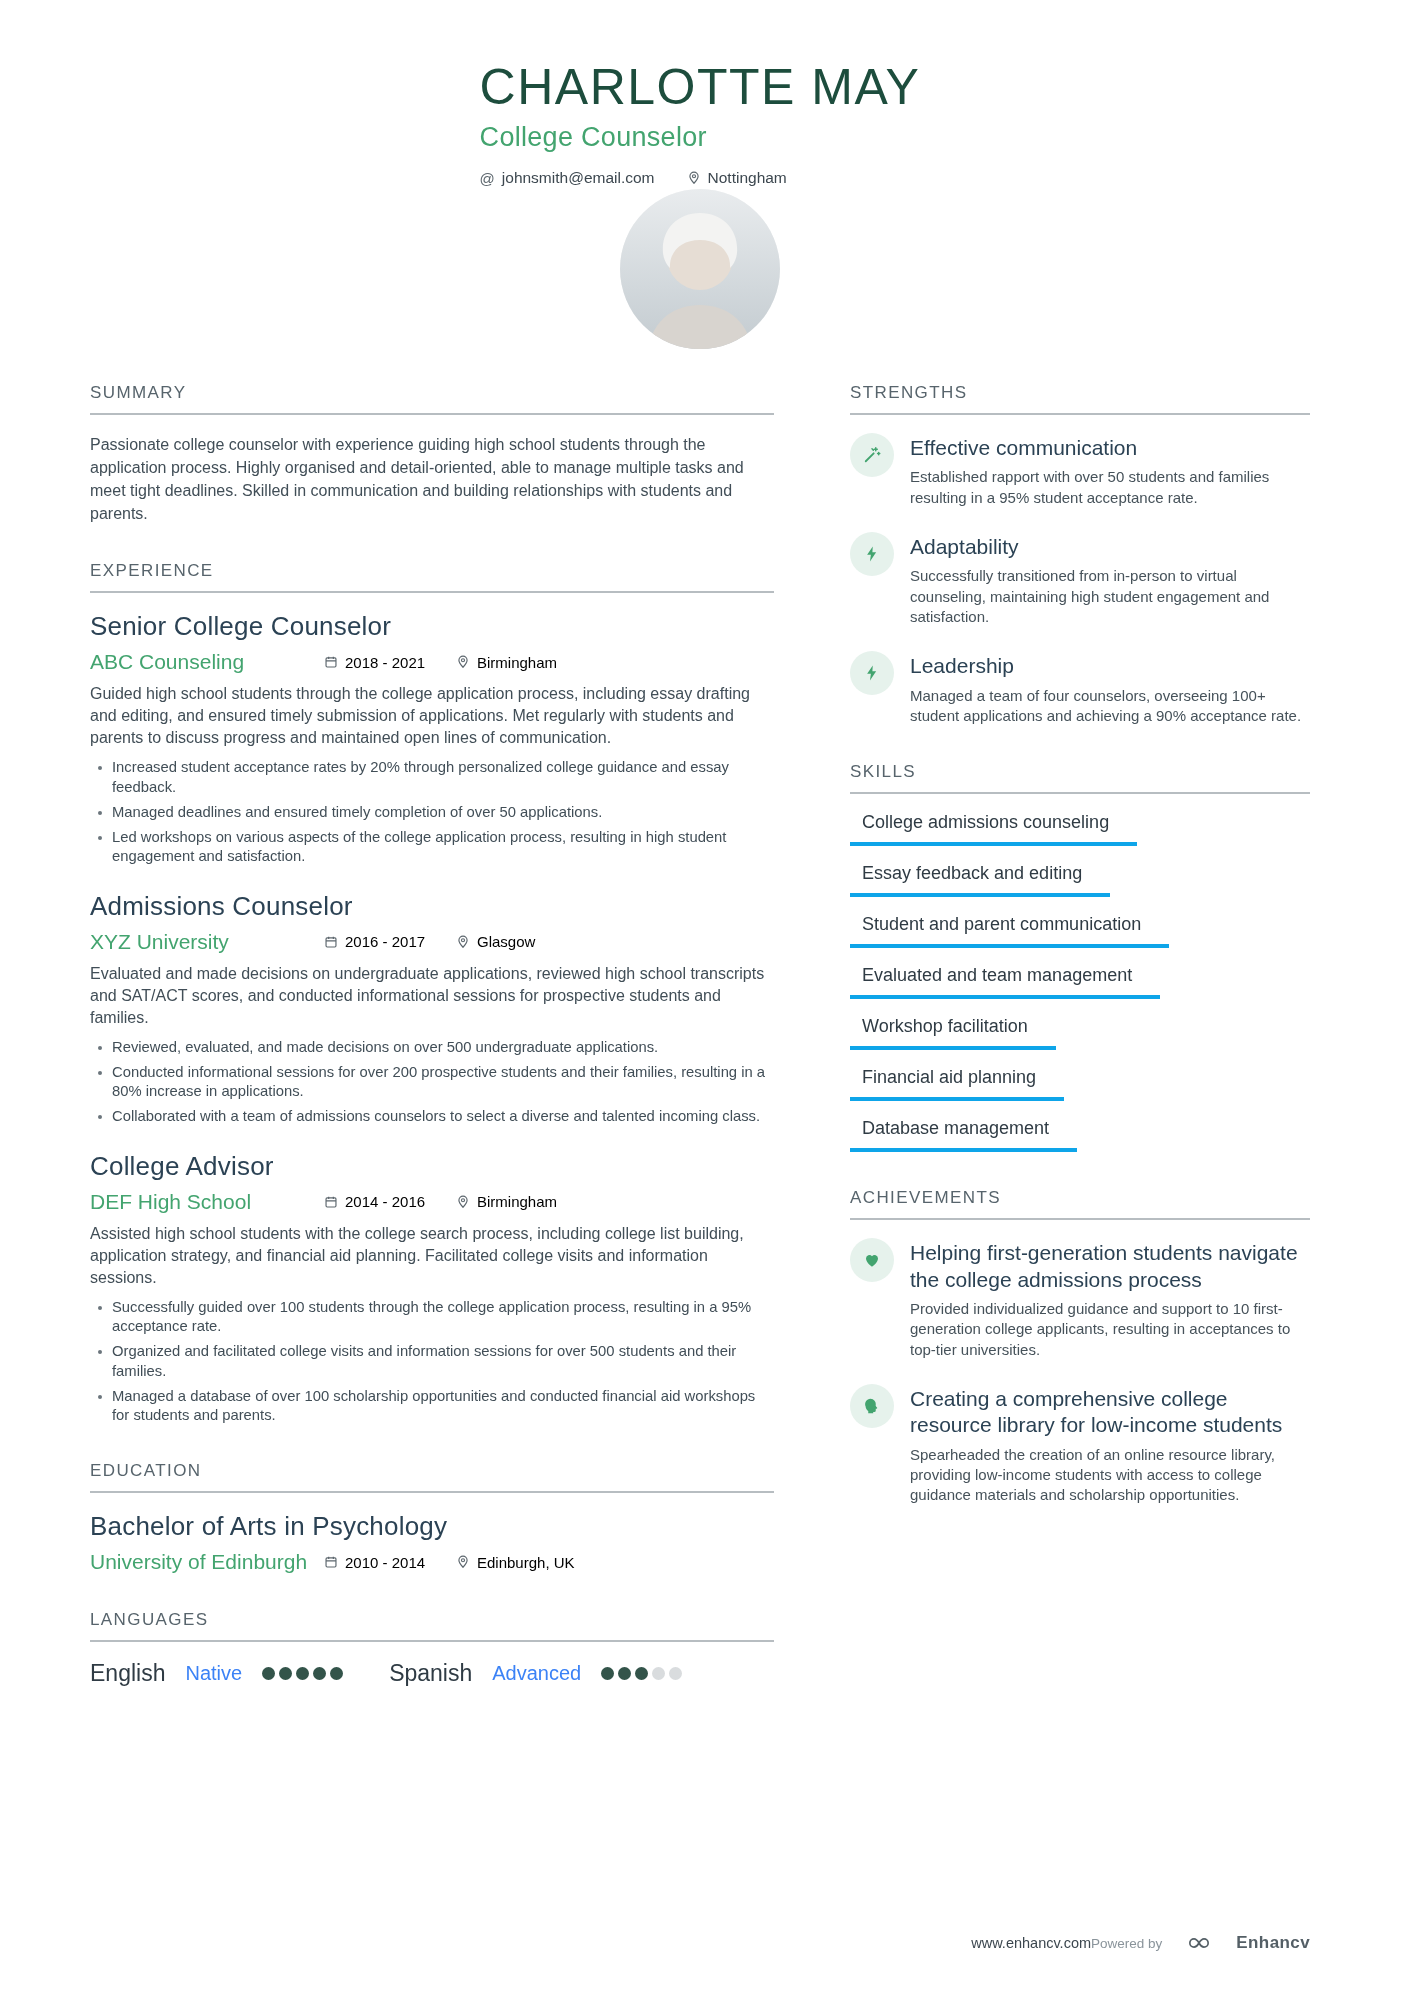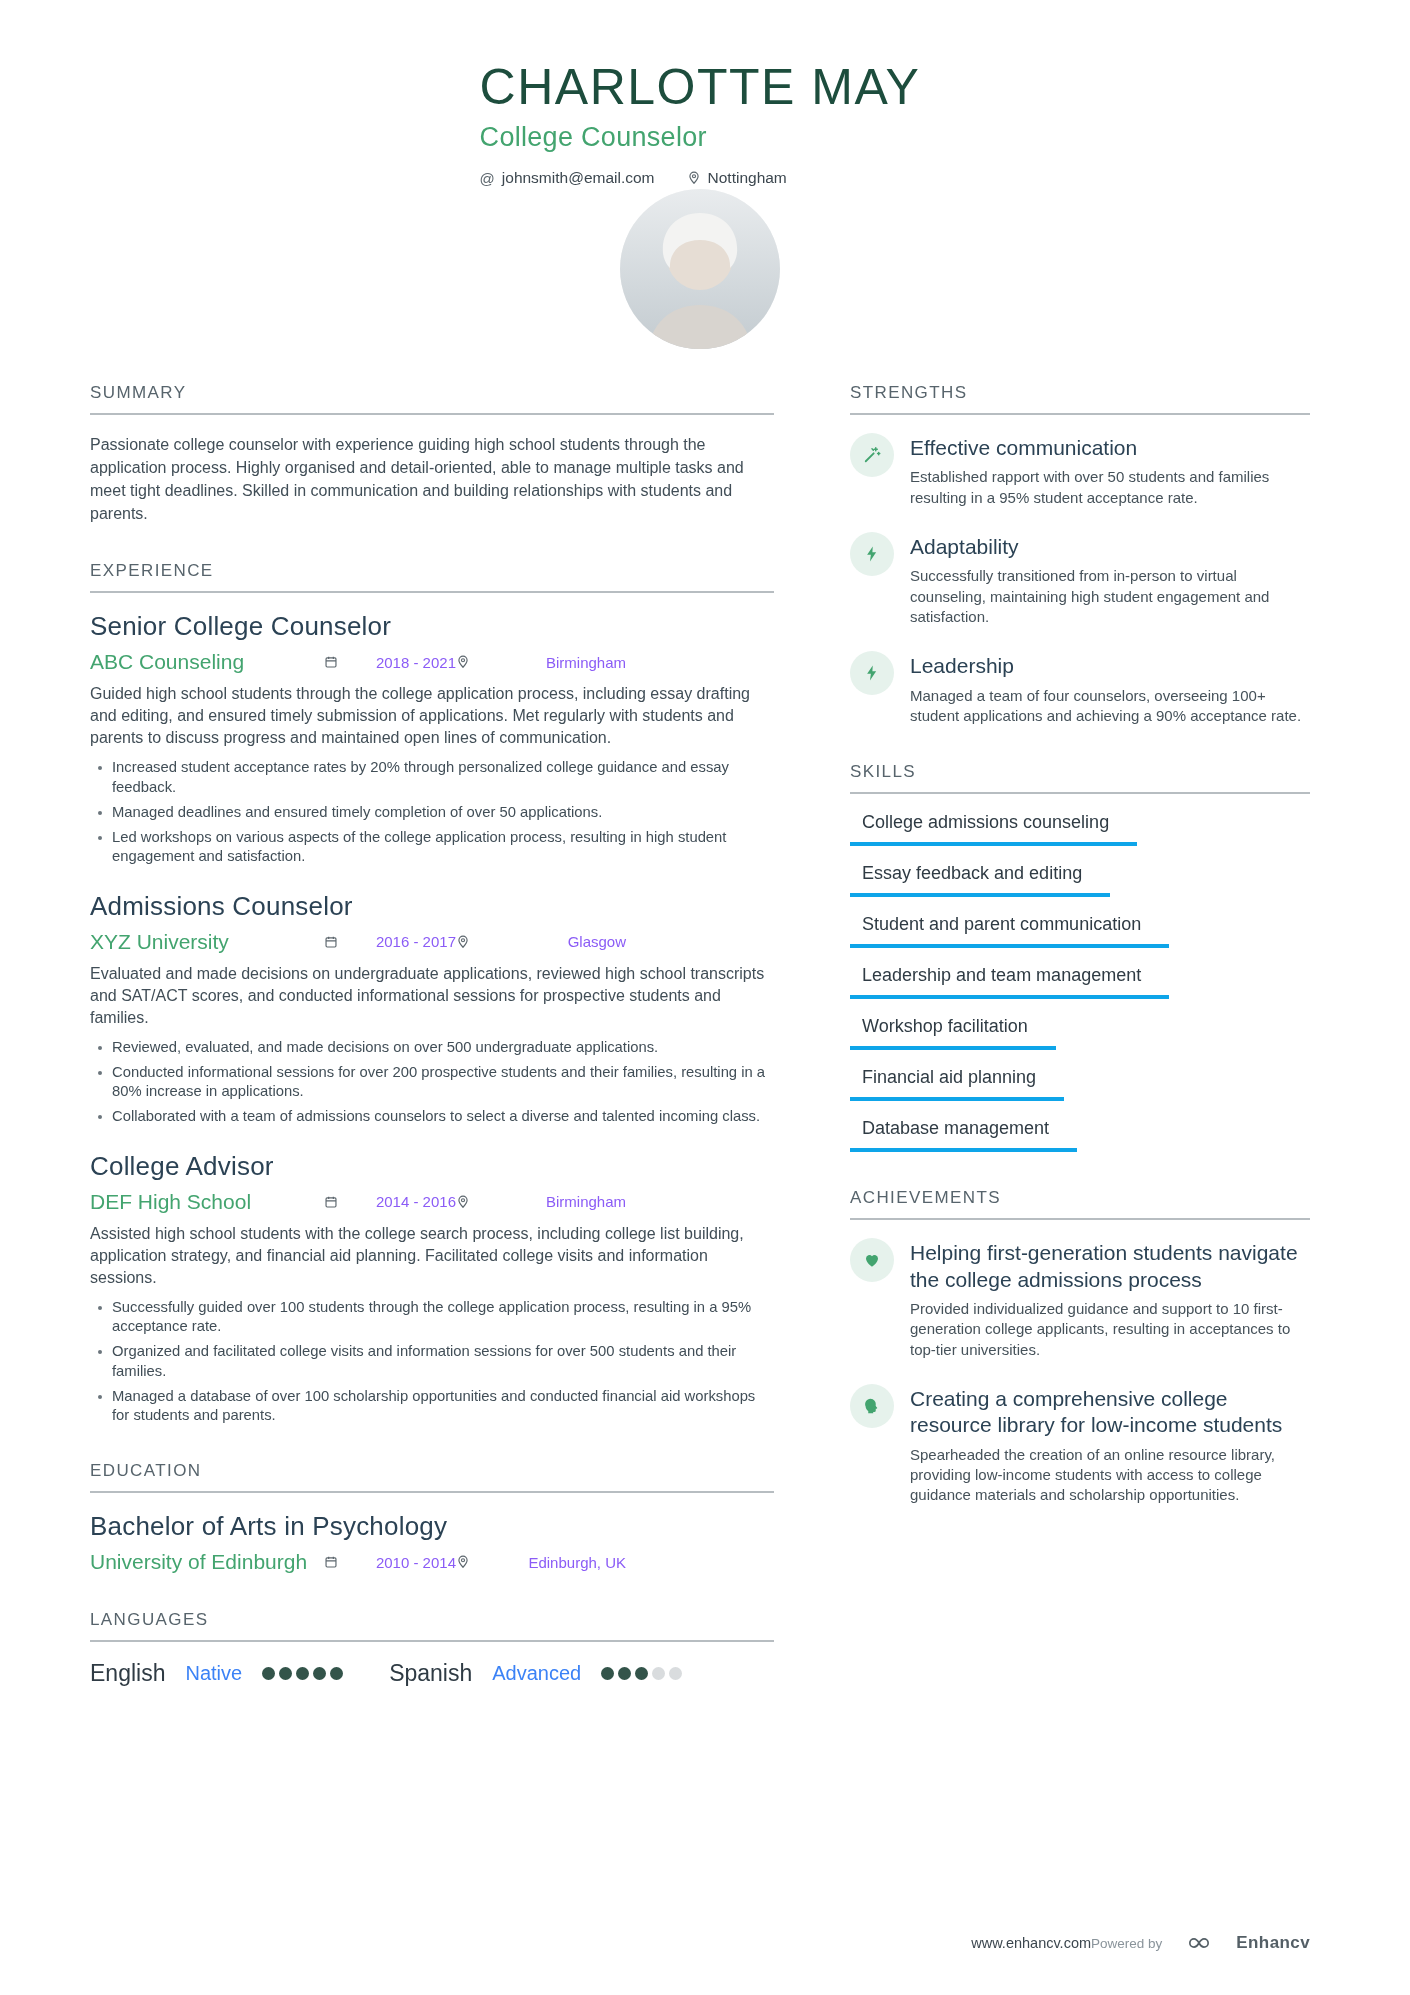--- a/index.html
+++ b/index.html
@@ -38,21 +38,21 @@
   h2.sec{
     font-size:17px;font-weight:400;letter-spacing:1.4px;color:var(--section-label);
     margin:0 0 18px;padding-bottom:10px;border-bottom:2px solid var(--line-gray);text-transform:uppercase;
   }
   .summary-text{font-size:16px;line-height:1.44;margin:0;}
   
   .job{margin-bottom:24px;}
   .job h3{font-size:26px;font-weight:500;color:var(--heading-dark);margin:0 0 8px;letter-spacing:.2px;}
   .job-meta{display:flex;align-items:center;margin-bottom:9px;padding-right:148px;}
   .company{font-size:21px;color:var(--accent-green);white-space:nowrap;}
-  .meta{display:flex;align-items:center;gap:7px;font-size:15px;color:#8b5cf6;justify-content:space-between;}
+  .meta{display:flex;align-items:center;gap:7px;font-size:15px;color:#000000;}
   .meta-dates{margin-left:auto;width:132px;flex:none;}
   .meta-loc{width:170px;flex:none;}
   .job-desc{font-size:16px;line-height:1.38;margin:0 0 9px;}
   ul.bullets{margin:0;padding:0;list-style:none;}
   .bullets li{position:relative;padding-left:22px;font-size:14.8px;line-height:1.3;margin-bottom:6px;}
   .bullets li::before{content:"";position:absolute;left:8px;top:8px;width:4px;height:4px;border-radius:50%;background:#6b757c;}
   
   .lang-row{display:flex;align-items:center;gap:46px;margin-top:4px;}
   .lang{display:flex;align-items:center;gap:20px;}
   .lang-name{font-size:23px;color:#2f3b44;}
@@ -321,21 +321,21 @@
             <p>Managed a team of four counselors, overseeing 100+ student applications and achieving a 90% acceptance rate.</p>
           </div>
         </div>
       </section>
 
       <section>
         <h2 class="sec">SKILLS</h2>
         <div class="skill">College admissions counseling</div>
         <div class="skill">Essay feedback and editing</div>
         <div class="skill">Student and parent communication</div>
-        <div class="skill">Leadership and team management</div>
+        <div class="skill">Evaluated and team management</div>
         <div class="skill">Workshop facilitation</div>
         <div class="skill">Financial aid planning</div>
         <div class="skill">Database management</div>
       </section>
 
       <section>
         <h2 class="sec">ACHIEVEMENTS</h2>
 
         <div class="s-item">
           <span class="s-icon">

